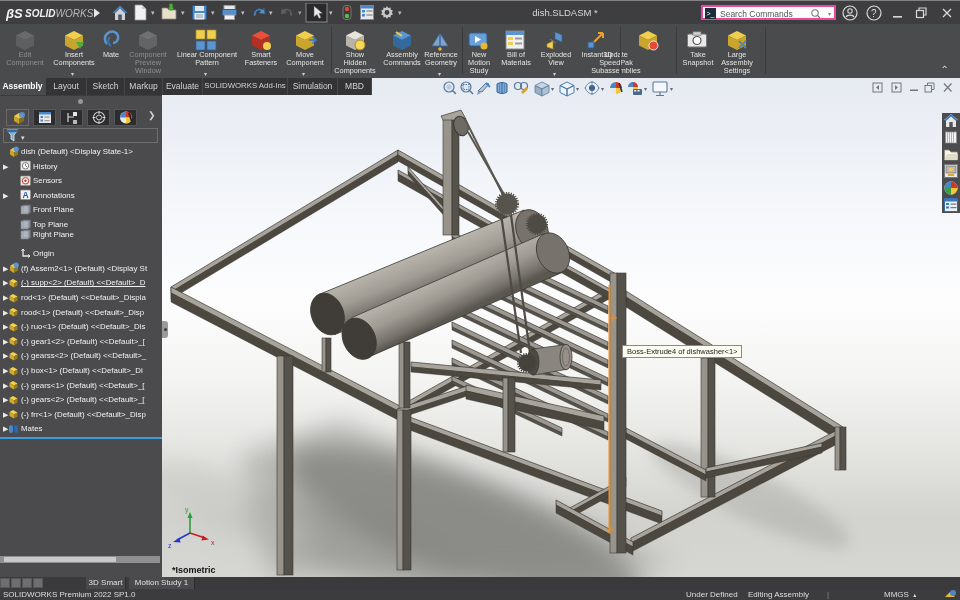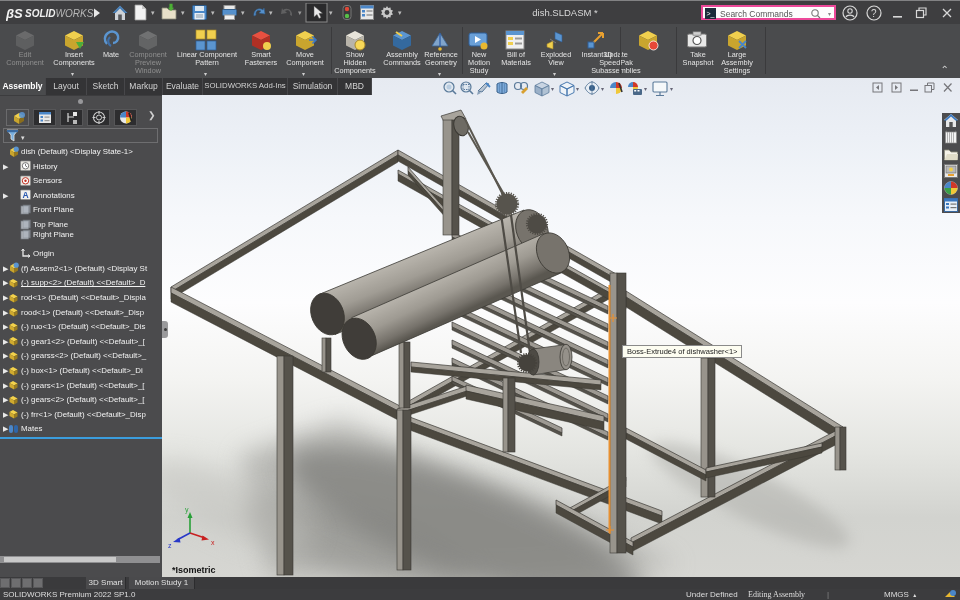--- a/index.html
+++ b/index.html
@@ -839,21 +839,21 @@
       <div class="bnav" style="left: 11px;"></div>
       <div class="bnav" style="left: 22px;"></div>
       <div class="bnav" style="left: 33px;"></div>
       <div class="btab act" style="left: 46px; width: 40px;">Model</div>
       <div class="btab" style="left: 86px; width: 40px;">3D Smart</div>
       <div class="btab" style="left: 129px; width: 66px;">Motion Study 1</div>
     </div>
   <div id="statusbar">
       <div style="position: absolute; left: 3px; top: 0px;">SOLIDWORKS Premium 2022 SP1.0</div>
       <div style="position: absolute; left: 686px; top: 0px;">Under Defined</div>
-      <div style="position: absolute; left: 748px; top: 0px; font-family: Liberation Serif, serif;">Editing Assembly</div>
+      <div style="position: absolute; left: 748px; top: 0px;">Editing Assembly</div>
       <div style="position: absolute; left: 827px; top: 0px; color: rgb(136, 136, 136);">|</div>
       <div style="position: absolute; left: 884px; top: 0px;">MMGS &nbsp;<span style="font-size:6px">▴</span></div>
       <svg width="14" height="11" style="position: absolute; left: 943px; top: 0px;">
         <path d="M2 8 L7 3 L12 8" fill="#e8b830"></path>
         <circle cx="10" cy="4" r="3" fill="#4a86c8"></circle>
       </svg>
     </div>
 
 </div>
 

